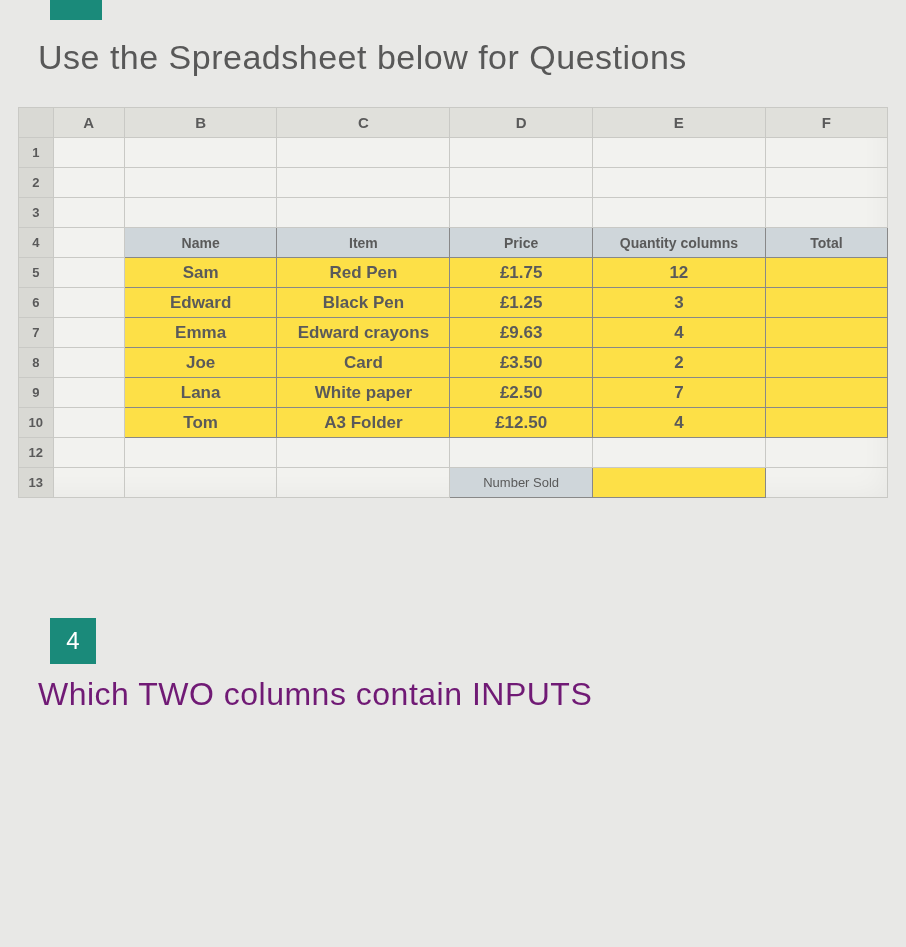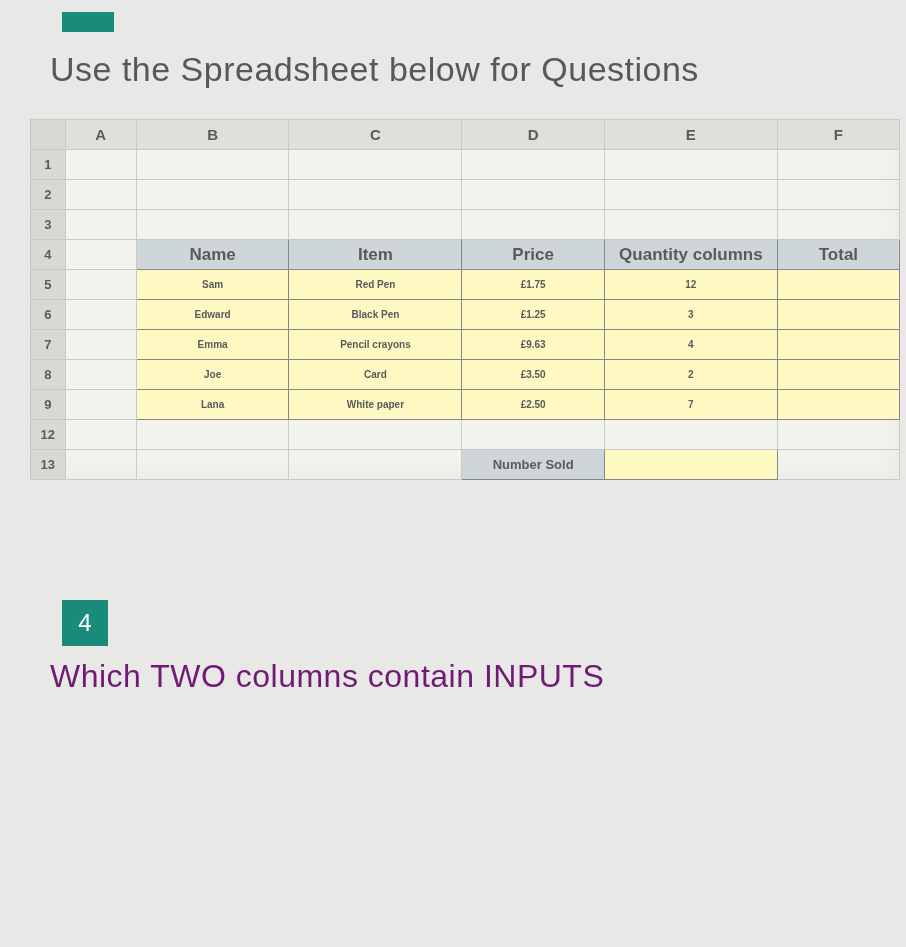--- a/index.html
+++ b/index.html
@@ -6,21 +6,21 @@
   html, body {
     margin: 0;
     padding: 0;
     width: 906px;
     font-family: Arial, Helvetica, sans-serif;
     background: #e8e8e6;
     color: #4a4a4a;
   }
   .page {
     width: 906px;
-    padding: 12px;
+    padding: 0;
   }
   .top-badge {
     width: 52px;
     height: 20px;
     background: #1a8a7a;
     margin-left: 50px;
     margin-top: 0;
   }
   .instruction {
     font-size: 34px;
@@ -69,34 +69,34 @@
   }
   .colA { width: 70px; }
   .colB { width: 150px; }
   .colC { width: 170px; }
   .colD { width: 140px; }
   .colE { width: 170px; }
   .colF { width: 120px; }
   .inner-header {
     background: #cfd6da;
     font-weight: bold;
+    font-size: 14px;
+    color: #555;
+    border: 1.5px solid #888 !important;
+  }
+  .inner-cell {
+    background: #fde047;
+    font-weight: bold;
     font-size: 17px;
     color: #555;
     border: 1.5px solid #888 !important;
   }
-  .inner-cell {
-    background: #fef9c3;
-    font-weight: bold;
-    font-size: 10px;
-    color: #555;
-    border: 1.5px solid #888 !important;
-  }
   .inner-label {
     background: #cfd6da;
-    font-weight: bold;
+    font-weight: normal;
     font-size: 13px;
     color: #555;
     border: 1.5px solid #888 !important;
     margin-left: 27px;
   }
   .q-badge {
     width: 46px;
     height: 46px;
     background: #1a8a7a;
     color: #fff;
@@ -204,21 +204,21 @@
         <td class="inner-cell">Black Pen</td>
         <td class="inner-cell">£1.25</td>
         <td class="inner-cell">3</td>
         <td class="inner-cell"></td>
       </tr>
 
       <tr>
         <td class="rowhdr">7</td>
         <td></td>
         <td class="inner-cell">Emma</td>
-        <td class="inner-cell">Pencil crayons</td>
+        <td class="inner-cell">Edward crayons</td>
         <td class="inner-cell">£9.63</td>
         <td class="inner-cell">4</td>
         <td class="inner-cell"></td>
       </tr>
 
       <tr>
         <td class="rowhdr">8</td>
         <td></td>
         <td class="inner-cell">Joe</td>
         <td class="inner-cell">Card</td>
@@ -230,20 +230,29 @@
       <tr>
         <td class="rowhdr">9</td>
         <td></td>
         <td class="inner-cell">Lana</td>
         <td class="inner-cell">White paper</td>
         <td class="inner-cell">£2.50</td>
         <td class="inner-cell">7</td>
         <td class="inner-cell"></td>
       </tr>
 
+      <tr>
+        <td class="rowhdr">10</td>
+        <td></td>
+        <td class="inner-cell">Tom</td>
+        <td class="inner-cell">A3 Folder</td>
+        <td class="inner-cell">£12.50</td>
+        <td class="inner-cell">4</td>
+        <td class="inner-cell"></td>
+      </tr>
 
 
       <tr>
         <td class="rowhdr">12</td>
         <td></td>
         <td></td>
         <td></td>
         <td></td>
         <td></td>
         <td></td>

